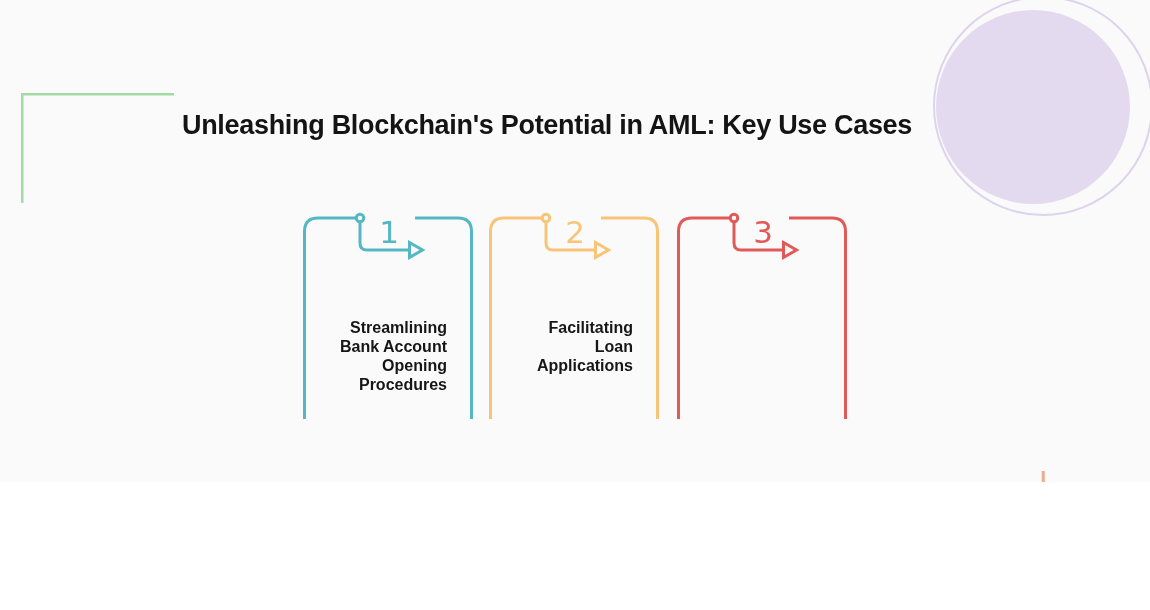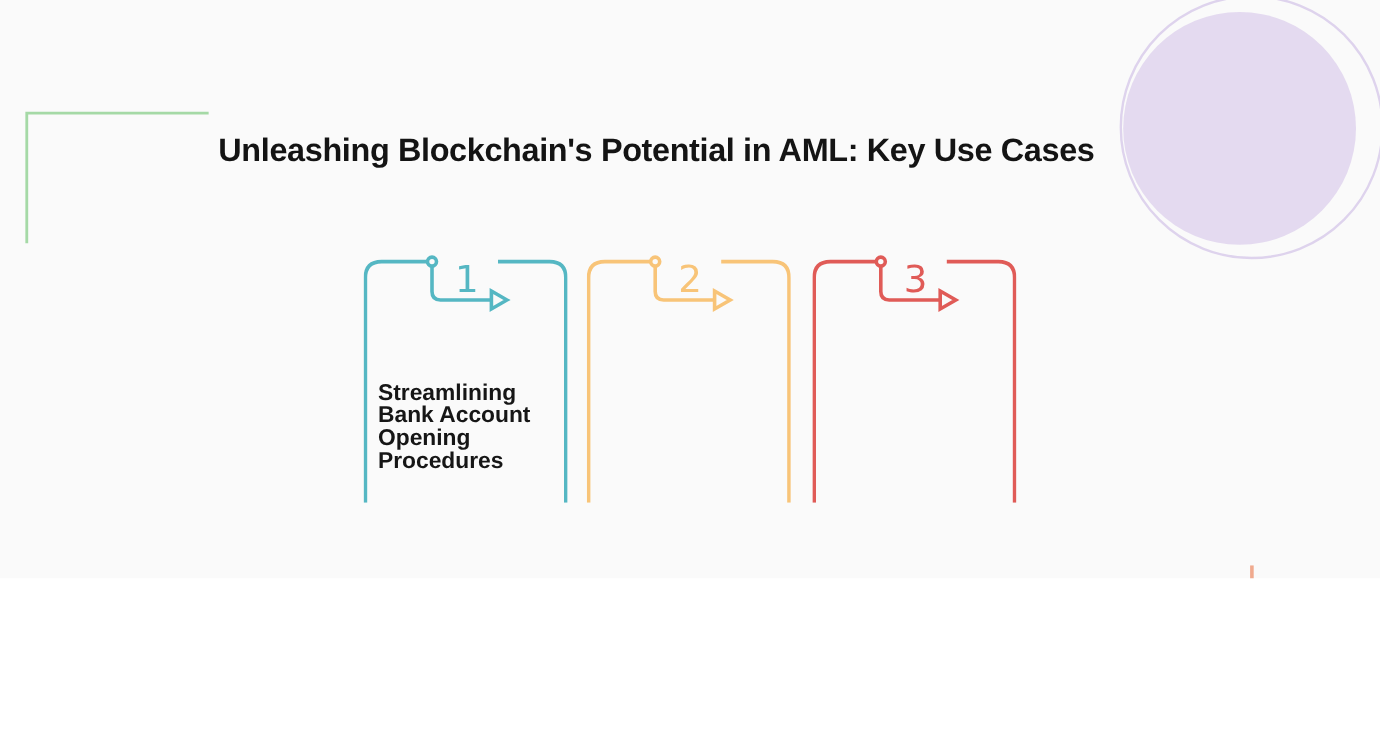--- a/index.html
+++ b/index.html
@@ -59,23 +59,23 @@
   .card-number {
     font-family: "DejaVu Sans", sans-serif;
     font-size: 31px;
     font-weight: 400;
   }
   .card-label {
     position: absolute;
     top: 108px;
     left: 0;
     right: 0;
-    padding: 0 12px;
-    text-align: left;
-    font-size: 19px;
+    padding: 0 26px;
+    text-align: right;
+    font-size: 16px;
     line-height: 19px;
     font-weight: bold;
     color: #161616;
   }
 </style>
 </head>
 <body>
 
 <div class="canvas">
 
@@ -112,20 +112,21 @@
 
   <div class="card" style="left:489px;">
     <svg class="card-art" width="170" height="209" viewBox="0 0 170 209">
       <path class="frame" d="M 57 8 H 15 Q 1.5 8 1.5 21.5 V 209" stroke="#F8C478"></path>
       <path class="frame" d="M 112 8 H 155 Q 168.5 8 168.5 21.5 V 209" stroke="#F8C478"></path>
       <path class="frame" d="M 57 10 V 33 Q 57 40 64 40 H 106.5" stroke="#F8C478"></path>
       <path class="arrowhead" d="M 106.5 32.5 L 119.5 40 L 106.5 47.5 Z" stroke="#F8C478" fill="#FAFAFA"></path>
       <circle cx="57" cy="8" r="3.75" stroke-width="3" stroke="#F8C478" fill="#FAFAFA"></circle>
       <text class="card-number" x="86" y="33" text-anchor="middle" fill="#F8C478">2</text>
     </svg>
+    <div class="card-label">Facilitating Loan Applications</div>
   </div>
 
   <div class="card" style="left:677px;">
     <svg class="card-art" width="170" height="209" viewBox="0 0 170 209">
       <path class="frame" d="M 57 8 H 15 Q 1.5 8 1.5 21.5 V 209" stroke="#E05B57"></path>
       <path class="frame" d="M 112 8 H 155 Q 168.5 8 168.5 21.5 V 209" stroke="#E05B57"></path>
       <path class="frame" d="M 57 10 V 33 Q 57 40 64 40 H 106.5" stroke="#E05B57"></path>
       <path class="arrowhead" d="M 106.5 32.5 L 119.5 40 L 106.5 47.5 Z" stroke="#E05B57" fill="#FAFAFA"></path>
       <circle cx="57" cy="8" r="3.75" stroke-width="3" stroke="#E05B57" fill="#FAFAFA"></circle>
       <text class="card-number" x="86" y="33" text-anchor="middle" fill="#E05B57">3</text>

